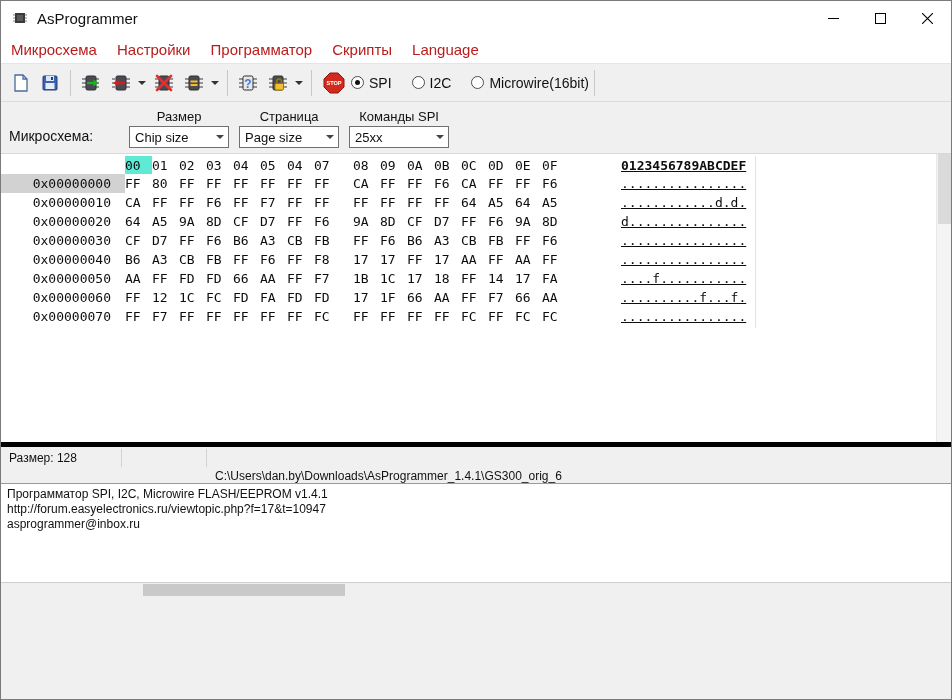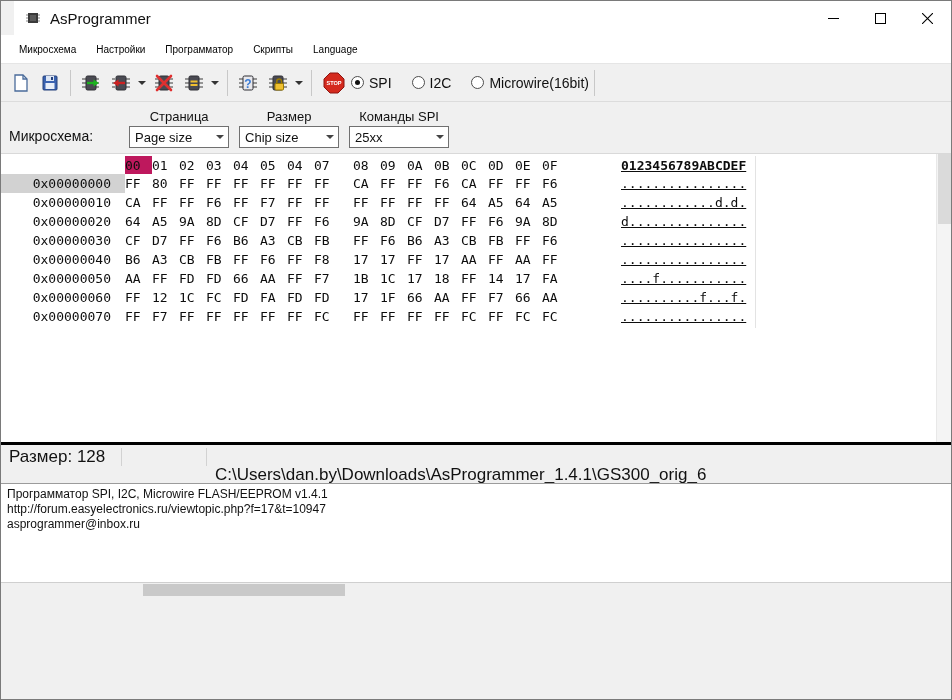--- a/index.html
+++ b/index.html
@@ -1,26 +1,26 @@
 <!DOCTYPE html>
 <html><head>
 <meta charset="utf-8">
 <style>
   *{box-sizing:border-box;}
   html,body{margin:0;padding:0;}
   body{width:952px;height:700px;font-family:"Liberation Sans",sans-serif;background:#f0f0f0;}
   .window{width:952px;height:700px;border:1px solid #7a7a7a;background:#f0f0f0;display:flex;flex-direction:column;overflow:hidden;}
 
-  .titlebar{height:34px;background:#fff;display:flex;align-items:center;flex:0 0 auto;margin-left:13px;}
+  .titlebar{height:34px;background:#fff;display:flex;align-items:center;flex:0 0 auto;}
   .app-icon{display:flex;margin:0 9px 0 11px;}
   .title{font-size:15px;color:#111;}
   .win-controls{margin-left:auto;display:flex;height:100%;}
   .win-btn{width:47px;height:100%;display:flex;align-items:center;justify-content:center;}
 
-  .menubar{height:28px;background:#fff;display:flex;align-items:center;font-size:10px;color:#000000;flex:0 0 auto;padding-left:8px;}
+  .menubar{height:28px;background:#fff;display:flex;align-items:center;font-size:15px;color:#b91c1c;flex:0 0 auto;}
   .menu-item{padding:3px 10px;}
 
   .toolbar{height:38px;background:#f0f0f0;border-top:1px solid #e5e5e5;display:flex;align-items:center;padding:0 4px;flex:0 0 auto;}
   .tb-btn{width:30px;height:30px;display:flex;align-items:center;justify-content:center;}
   .tb-btn.stop{width:34px;}
   .tb-arrow{width:11px;height:30px;display:flex;align-items:center;justify-content:center;margin-right:2px;}
   .tb-arrow::after{content:"";border:4px solid transparent;border-top-color:#333;margin-top:4px;}
   .tb-sep{width:1px;height:26px;background:#c8c8c8;margin:0 5px;flex:0 0 auto;}
   .radio-group{display:flex;align-items:center;font-size:14px;gap:20px;color:#111;}
   .radio{display:flex;align-items:center;}
@@ -35,29 +35,29 @@
   .combo{width:100px;height:22px;background:#fff;border:1px solid #707070;display:flex;align-items:center;font-size:13px;padding-left:5px;color:#111;}
   .combo-arrow{width:16px;height:100%;margin-left:auto;display:flex;align-items:center;justify-content:center;}
   .combo-arrow::after{content:"";border:4px solid transparent;border-top-color:#444;margin-top:4px;}
 
   .hex-area{flex:1 1 auto;background:#fff;position:relative;font-family:"DejaVu Sans Mono",monospace;font-size:13px;color:#0d0d0d;border-top:1px solid #d9d9d9;overflow:hidden;}
   .hex-header{display:flex;height:20px;line-height:20px;padding-top:2px;}
   .hex-row{display:flex;height:19px;line-height:19px;}
   .addr{width:124px;text-align:right;padding-right:14px;flex:0 0 auto;}
   .addr.sel{background:#d2d2d2;}
   .byte{width:27px;flex:0 0 auto;}
-  .byte.hl{background:#be185d;}
+  .byte.hl{background:#5eead4;}
   .b-gap{width:12px;flex:0 0 auto;}
   .ascii{margin-left:52px;white-space:pre;text-decoration:underline;}
   .ascii.hdr{font-weight:bold;}
   .col-line{position:absolute;left:754px;top:2px;width:1px;height:172px;background:#e3e3e3;}
   .vscroll{position:absolute;top:0;right:0;bottom:0;width:15px;background:#f4f4f4;border-left:1px solid #e8e8e8;}
   .vthumb{position:absolute;top:0;left:1px;width:13px;height:70px;background:#dadada;}
 
-  .statusbar{height:26px;background:#f0f0f0;border-top:3px solid #000000;display:flex;align-items:center;font-size:17px;color:#111;flex:0 0 auto;}
+  .statusbar{height:26px;background:#f0f0f0;border-top:5px solid #000000;display:flex;align-items:center;font-size:12px;color:#111;flex:0 0 auto;}
   .sb-p1{width:120px;padding-left:8px;flex:0 0 auto;}
   .sb-sep{width:1px;height:18px;background:#d2d2d2;flex:0 0 auto;}
   .sb-p2{width:84px;flex:0 0 auto;}
   .sb-path{padding-left:8px;white-space:nowrap;margin-top:36px;}
 
   .gap-strip{height:15px;flex:0 0 auto;}
   .log{height:100px;background:#fff;border-top:1px solid #9b9b9b;border-bottom:1px solid #cfcfcf;padding:3px 6px;font-size:12px;line-height:15px;color:#111;flex:0 0 auto;overflow:hidden;}
   .log-line{white-space:nowrap;}
   .hscroll{flex:1 1 auto;background:#f0f0f0;position:relative;}
   .hthumb{position:absolute;left:142px;top:1px;height:12px;width:202px;background:#c9c9c9;}
@@ -207,30 +207,30 @@
           <span class="radio-label">Microwire(16bit)</span>
         </label>
       </div>
     <div class="tb-sep"></div>
   </div>
 
   <div class="chip-panel">
     <span class="chip-label">Микросхема:</span>
     <div class="chip-groups">
         <div class="group">
+          <div class="group-label">Размер</div>
+          <div class="combo">
+            <span class="combo-value">Chip size</span>
+            <span class="combo-arrow"></span>
+          </div>
+        </div>
+        <div class="group">
           <div class="group-label">Страница</div>
           <div class="combo">
             <span class="combo-value">Page size</span>
-            <span class="combo-arrow"></span>
-          </div>
-        </div>
-        <div class="group">
-          <div class="group-label">Размер</div>
-          <div class="combo">
-            <span class="combo-value">Chip size</span>
             <span class="combo-arrow"></span>
           </div>
         </div>
         <div class="group">
           <div class="group-label">Команды SPI</div>
           <div class="combo">
             <span class="combo-value">25xx</span>
             <span class="combo-arrow"></span>
           </div>
         </div>

